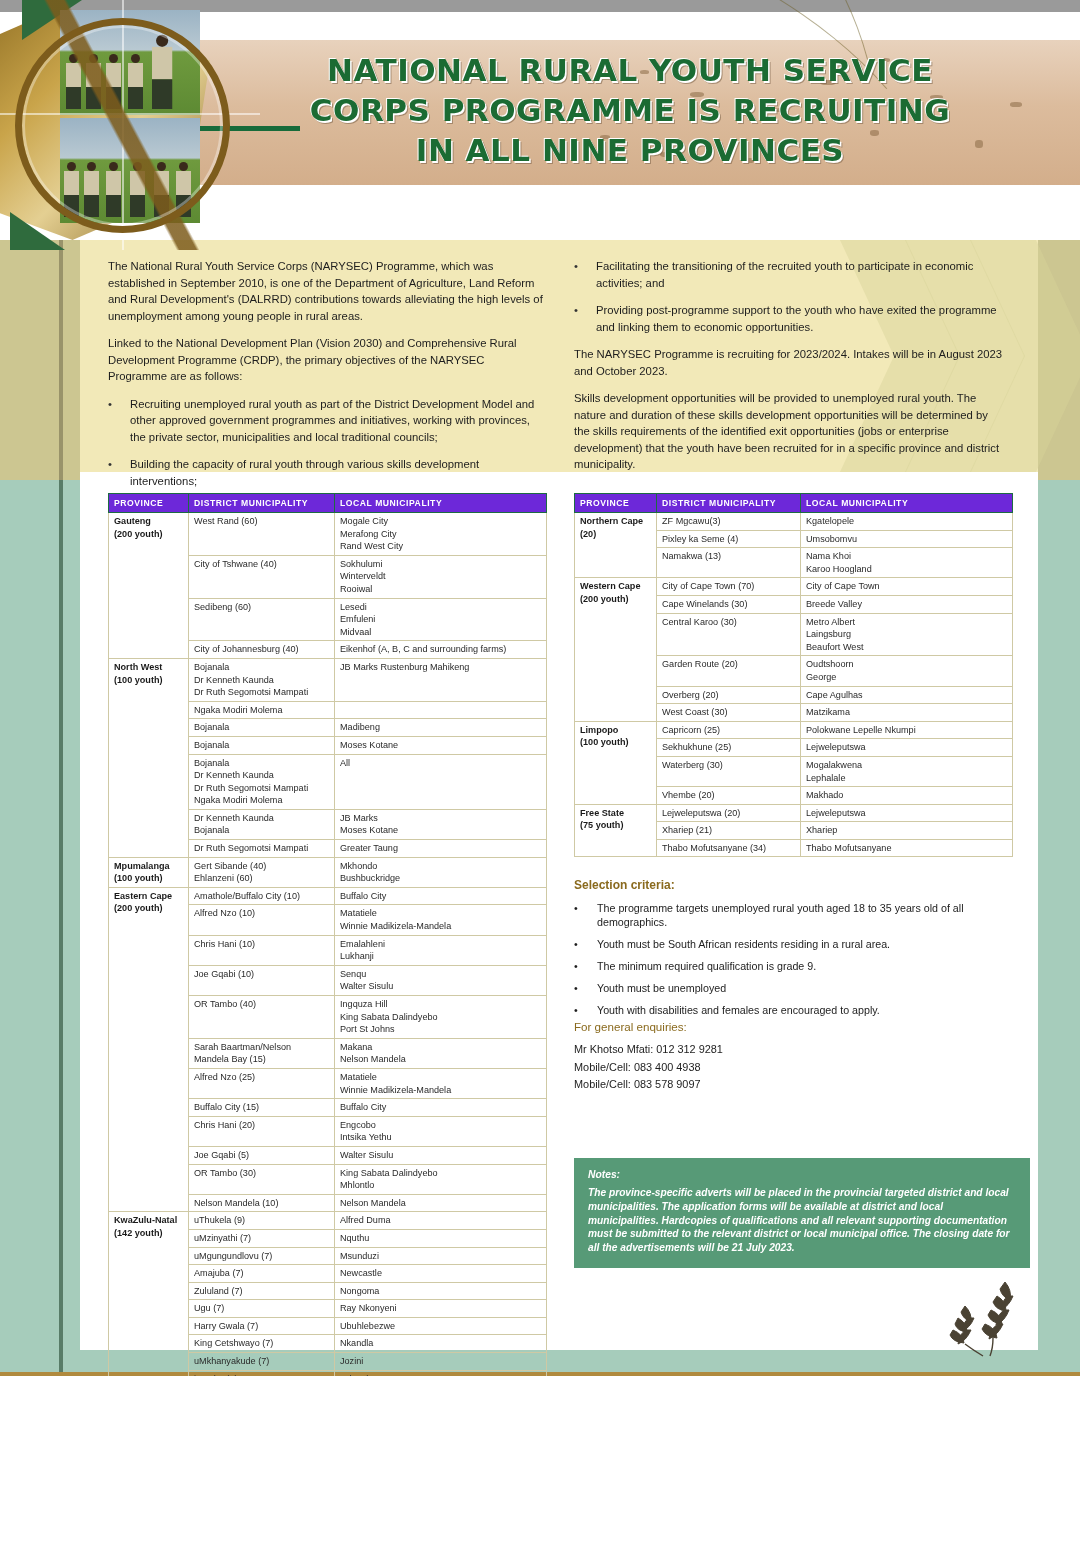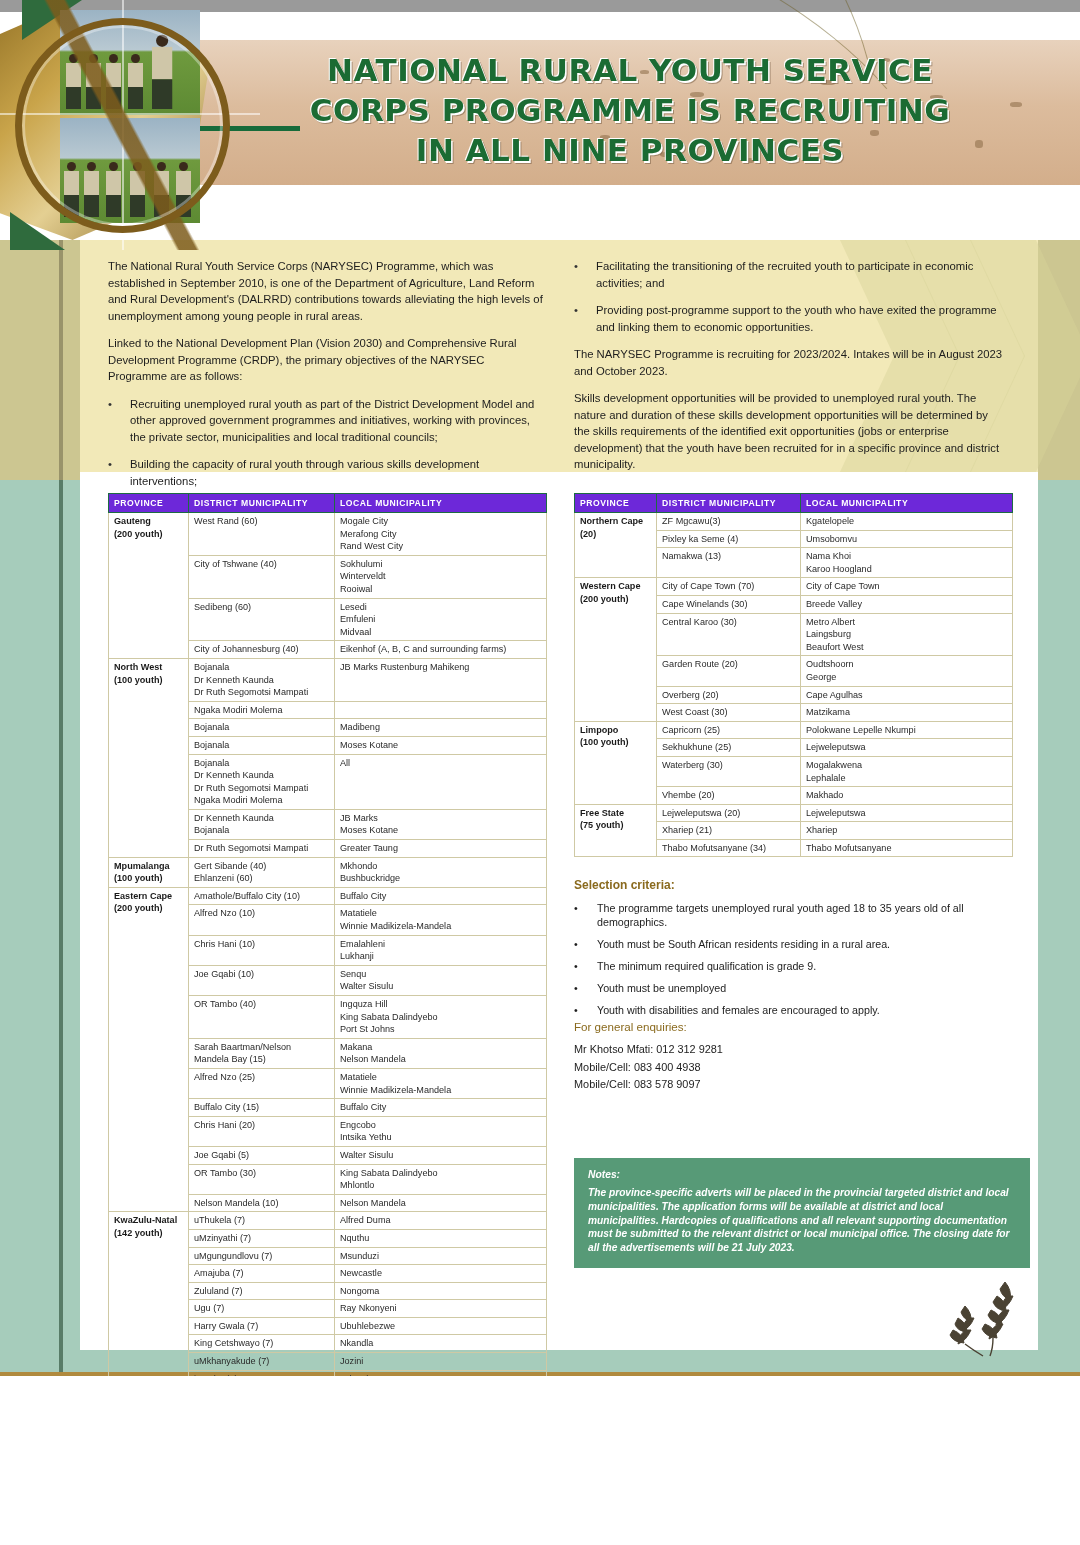--- a/index.html
+++ b/index.html
@@ -568,21 +568,21 @@
           <td>
             <span class="ln">Nelson Mandela</span>
           </td>
         </tr>
         <tr>
           <td class="prov" rowspan="13">
             <span class="ln">KwaZulu-Natal</span>
             <span class="ln">(142 youth)</span>
           </td>
           <td>
-            <span class="ln">uThukela (7)</span>
+            <span class="ln">uThukela (9)</span>
           </td>
           <td>
             <span class="ln">Alfred Duma</span>
           </td>
         </tr>
         <tr>
           <td>
             <span class="ln">uMzinyathi (7)</span>
           </td>
           <td>

